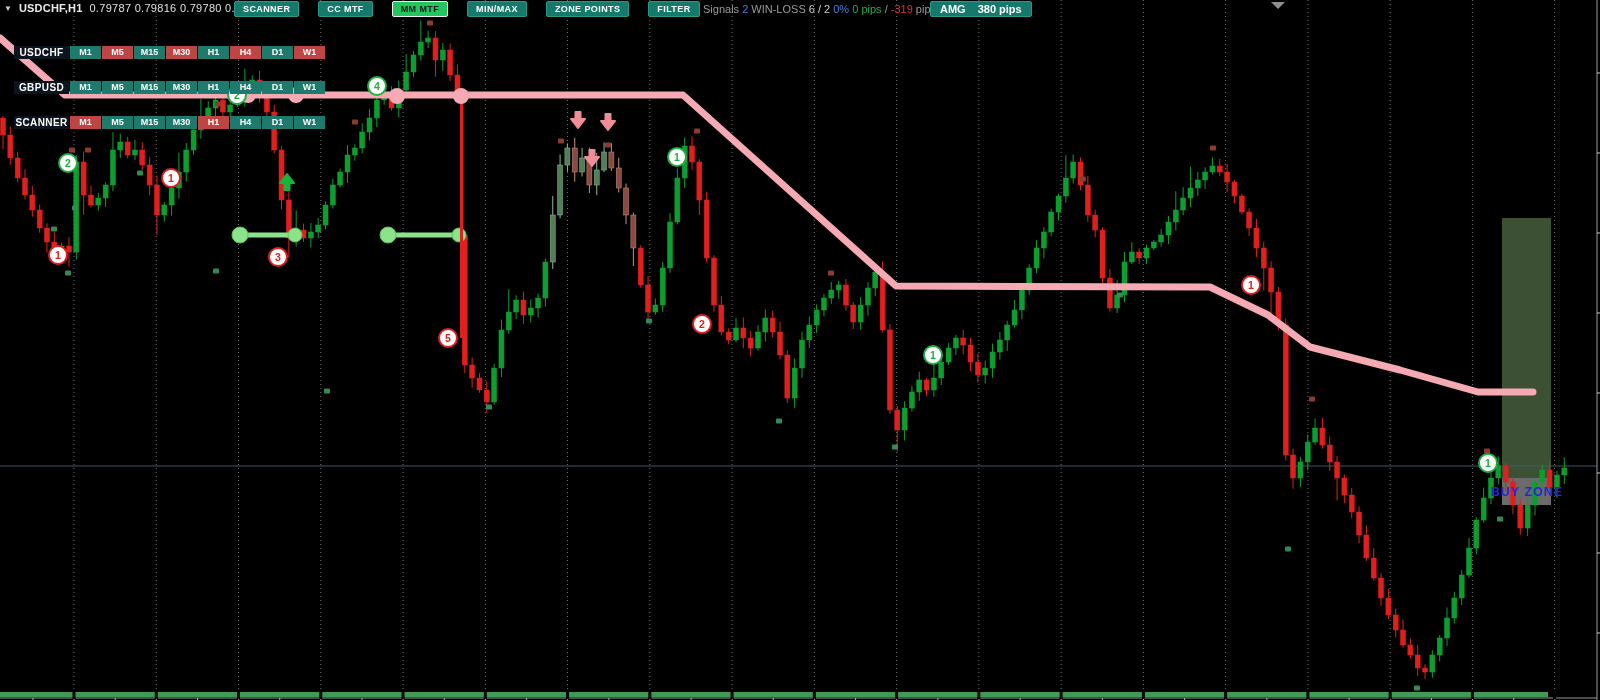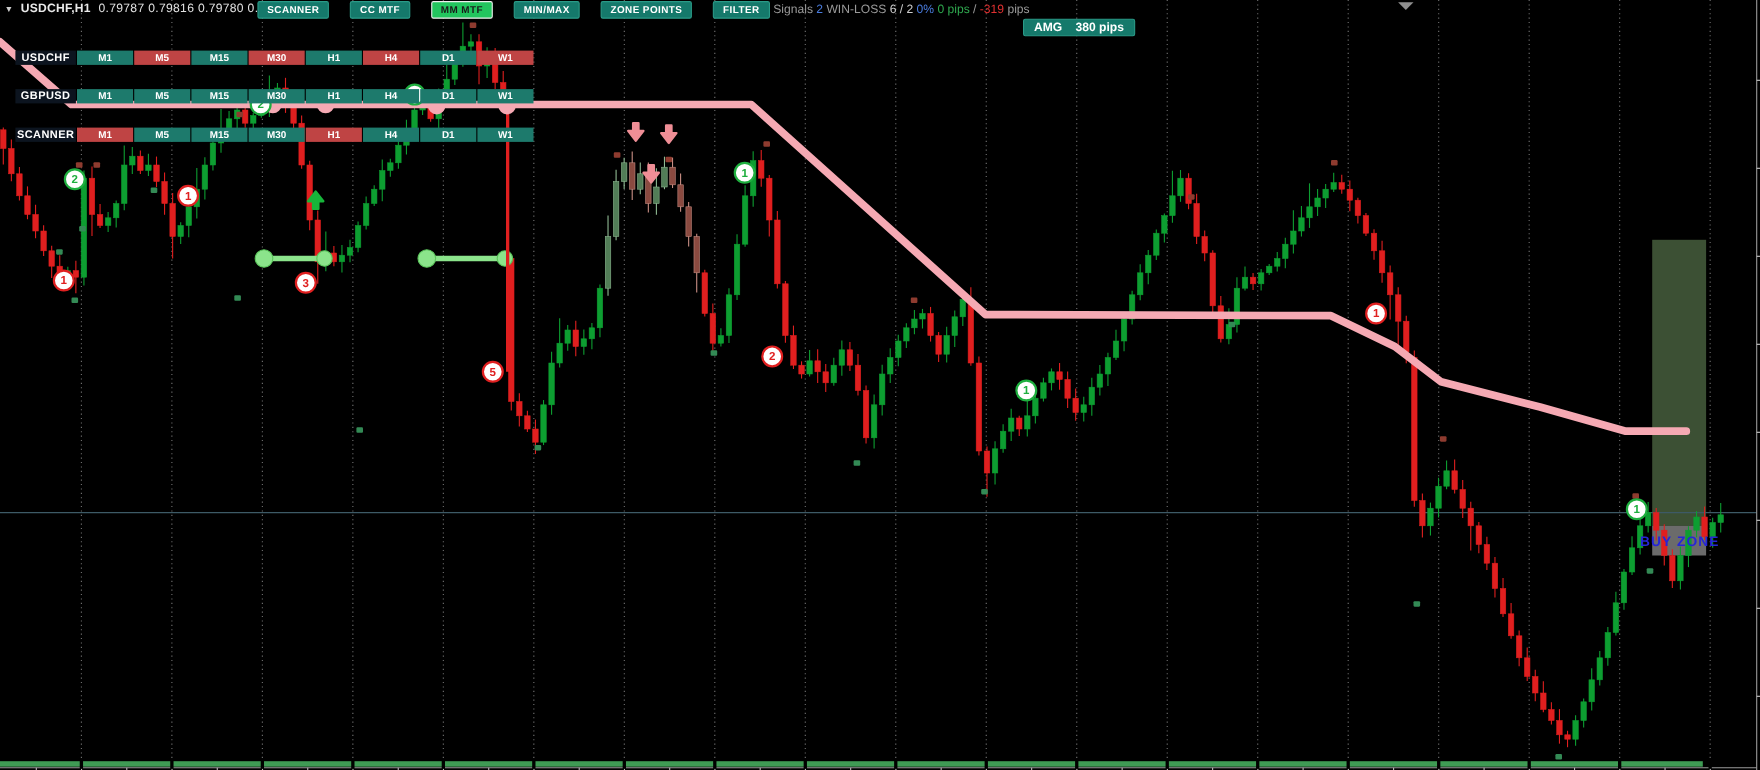--- a/index.html
+++ b/index.html
@@ -13,30 +13,30 @@
   #titlebar .sym{font-weight:bold;letter-spacing:.2px;}
   #titlebar .ohlc{color:#e2e2e2;letter-spacing:.3px;}
   #toolbar{position:absolute;left:222px;top:1px;z-index:3;display:flex;gap:7px;}
   .tbtn{background:#15796b;border:1px solid #2a9a87;color:#fff;font-size:9px;font-weight:bold;
     letter-spacing:.4px;padding:2px 8px;border-radius:2px;line-height:10px;cursor:pointer;margin-left:12px;}
   .tbtn.active{background:#22c55e;border-color:#eee;color:#1a1a1a;}
   #signals{position:absolute;left:703px;top:3px;z-index:3;font-size:11px;white-space:nowrap;}
   .c-muted{color:#9a9a9a}.c-blue{color:#4a7de0}.c-green{color:#2fa94f}
   .c-red{color:#e03030}.c-light{color:#cfcfcf}
   #amg{position:absolute;left:930px;top:1px;z-index:3;background:#15796b;border:1px solid #2a9a87;
-    border-radius:2px;color:#fff;font-size:11px;font-weight:bold;padding:1px 9px;display:flex;gap:12px;margin-top:16px;}
+    border-radius:2px;color:#fff;font-size:11px;font-weight:bold;padding:1px 9px;display:flex;gap:12px;}
   #scrolltri{position:absolute;left:1271px;top:2px;z-index:3;width:0;height:0;
     border-left:7px solid transparent;border-right:7px solid transparent;border-top:7px solid #8f8f8f;}
   
   #sympanel{position:absolute;left:14px;top:26px;z-index:3;display:flex;flex-direction:column;gap:2px;}
   .srow{display:flex;gap:1px;margin-top:20px;}
   .slabel{width:55px;background:#0c141f;color:#fff;font-size:10px;font-weight:bold;
     text-align:center;padding:1px 0;line-height:11px;letter-spacing:.4px;cursor:pointer;}
   .tfcell{width:25px;text-align:center;color:#fff;font-size:9px;font-weight:bold;
-    padding:1px 13px;line-height:11px;cursor:pointer;}
+    padding:1px 3px;line-height:11px;cursor:pointer;}
   .tf-up{background:#1d7a6c;}
   .tf-down{background:#bf4444;}
 </style>
 </head>
 <body>
 
 <div id="stage">
   <svg id="chart" width="1600" height="700">
       <line x1="74" y1="0" x2="74" y2="698" stroke="rgba(255,255,255,0.45)" stroke-width="1" stroke-dasharray="1 3"></line>
       <line x1="156.26" y1="0" x2="156.26" y2="698" stroke="rgba(255,255,255,0.45)" stroke-width="1" stroke-dasharray="1 3"></line>

